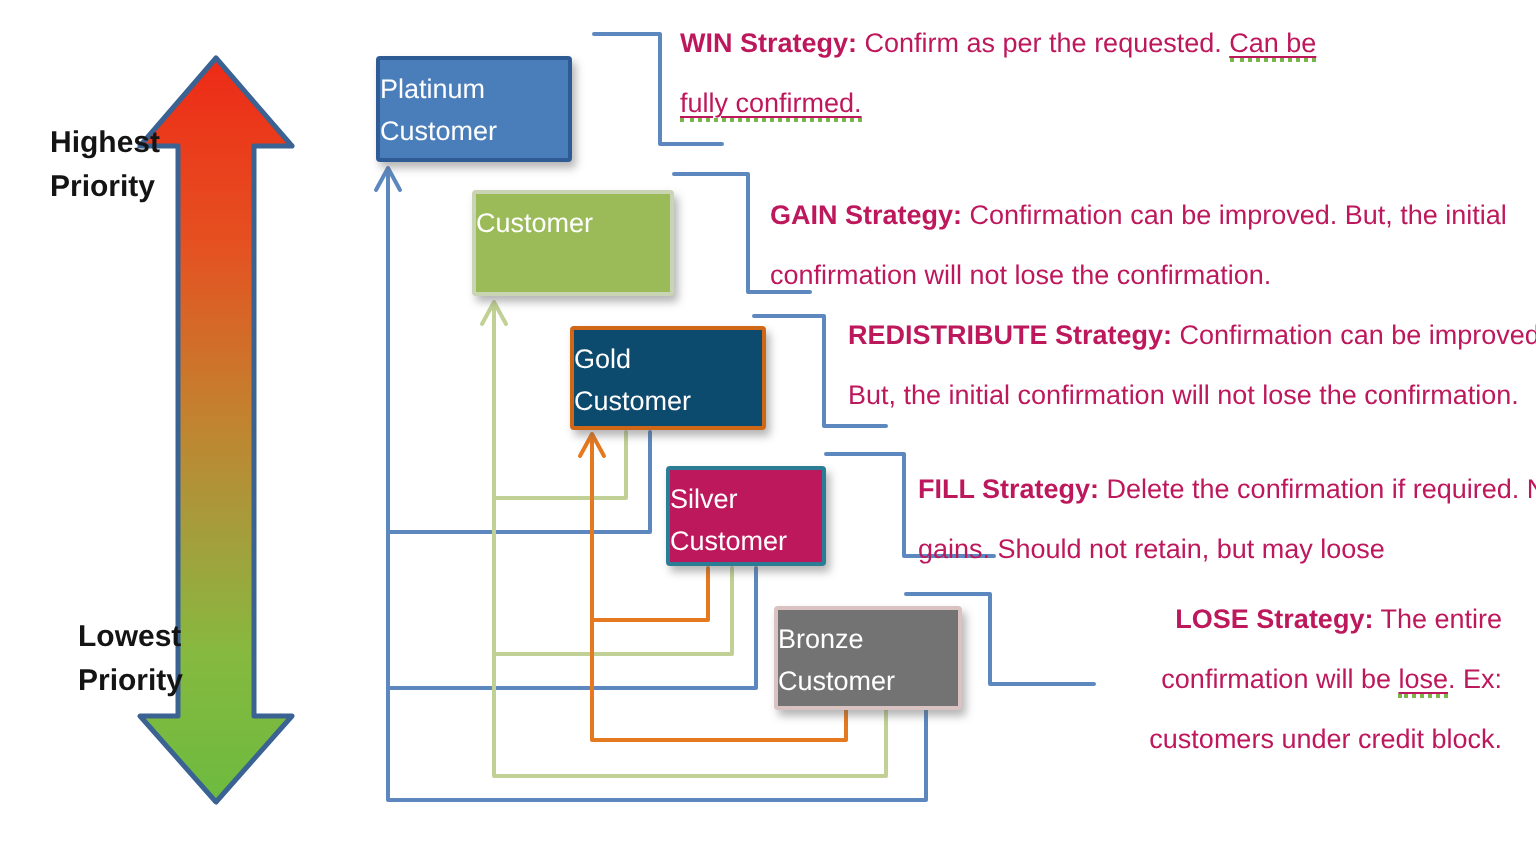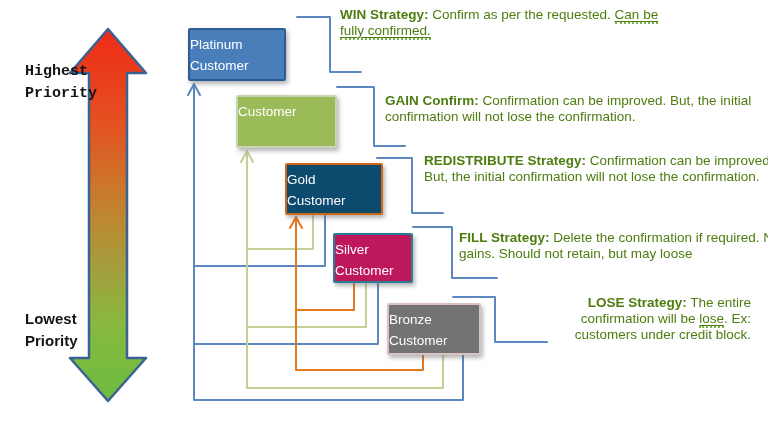--- a/index.html
+++ b/index.html
@@ -12,21 +12,21 @@
     position:absolute;font-size:15px;font-weight:700;color:#141414;line-height:22px;
   }
   .axis-label span{display:block;}
   .tier{
     position:absolute;box-sizing:border-box;border:2px solid #888;border-radius:2px;
     color:#ffffff;text-align:left;font-size:13.5px;line-height:21px;
     padding-top:4px;box-shadow:2px 3px 4px rgba(90,90,90,.45);
   }
   .tier-line{display:block;}
   .strategy{
-    position:absolute;font-size:13.5px;line-height:16px;color:#4d7c0f;text-align:left;
+    position:absolute;font-size:13.5px;line-height:30px;color:#be185d;text-align:left;
   }
   .strategy b{font-weight:700;}
   .gu{
     text-decoration:underline;
     text-decoration-thickness:1px;
     text-underline-offset:2px;
     border-bottom:2px dotted #79b54a;
   }
 </style>
 </head>
@@ -65,25 +65,25 @@
 
     <g fill="none" stroke-width="2" stroke-linejoin="round" stroke-linecap="round" stroke="#5c88bf">
       <path d="M297,17 H330 V72 H361"></path>
       <path d="M337,87 H374 V146 H405"></path>
       <path d="M377,158 H412 V213 H443"></path>
       <path d="M413,227 H452 V278 H497"></path>
       <path d="M453,297 H495 V342 H547"></path>
     </g>
   </svg>
 
-  <div class="axis-label" style="left:25px;top:61px;font-family:Liberation Mono, monospace;">
+  <div class="axis-label" style="left:25px;top:61px;">
     <span>Highest</span>
     <span>Priority</span>
   </div>
-  <div class="axis-label" style="left:25px;top:308px;">
+  <div class="axis-label" style="left:39px;top:308px;">
     <span>Lowest</span>
     <span>Priority</span>
   </div>
 
   <div class="tier" style="left: 188px; top: 28px; width: 98px; height: 53px; background-color: rgb(74, 126, 187); border-color: rgb(47, 91, 148);">
     <span class="tier-line">Platinum</span>
     <span class="tier-line">Customer</span>
   </div>
 
   <div class="tier" style="left: 236px; top: 95px; width: 101px; height: 53px; background-color: rgb(155, 187, 89); border-color: rgb(201, 212, 180);">
@@ -103,21 +103,21 @@
   <div class="tier" style="left: 387px; top: 303px; width: 94px; height: 52px; background-color: #737373; border-color: rgb(216, 195, 194);">
     <span class="tier-line">Bronze</span>
     <span class="tier-line">Customer</span>
   </div>
 
   <div class="strategy" style="left:340px;top:7px;width:345px;">
     <b>WIN Strategy:</b><span> Confirm as per the requested. </span><span class="gu" style="border-bottom-color: rgb(121, 181, 74);">Can be fully confirmed.</span>
   </div>
 
   <div class="strategy" style="left:385px;top:93px;width:370px;">
-    <b>GAIN Confirm:</b><span> Confirmation can be improved. But, the initial confirmation will not lose the confirmation.</span>
+    <b>GAIN Strategy:</b><span> Confirmation can be improved. But, the initial confirmation will not lose the confirmation.</span>
   </div>
 
   <div class="strategy" style="left:424px;top:153px;width:350px;">
     <b>REDISTRIBUTE Strategy:</b><span> Confirmation can be improved. But, the initial confirmation will not lose the confirmation.</span>
   </div>
 
   <div class="strategy" style="left:459px;top:230px;width:352px;">
     <b>FILL Strategy:</b><span> Delete the confirmation if required. No gains. Should not retain, but may loose</span>
   </div>
 

